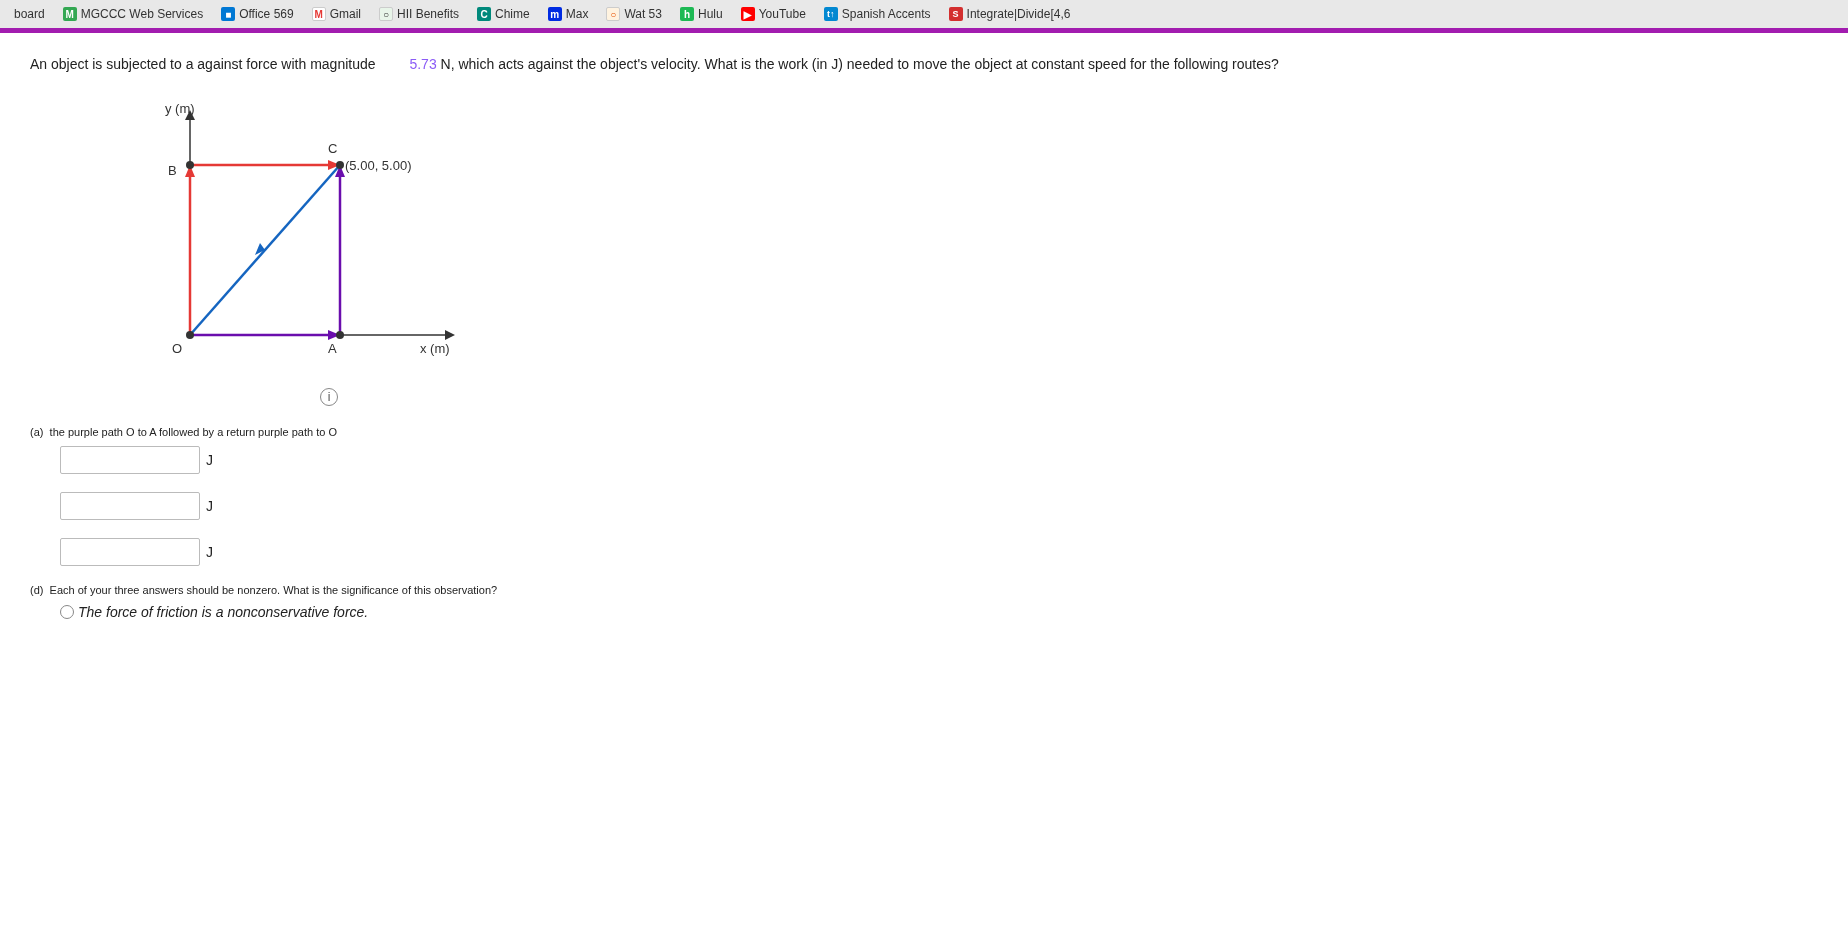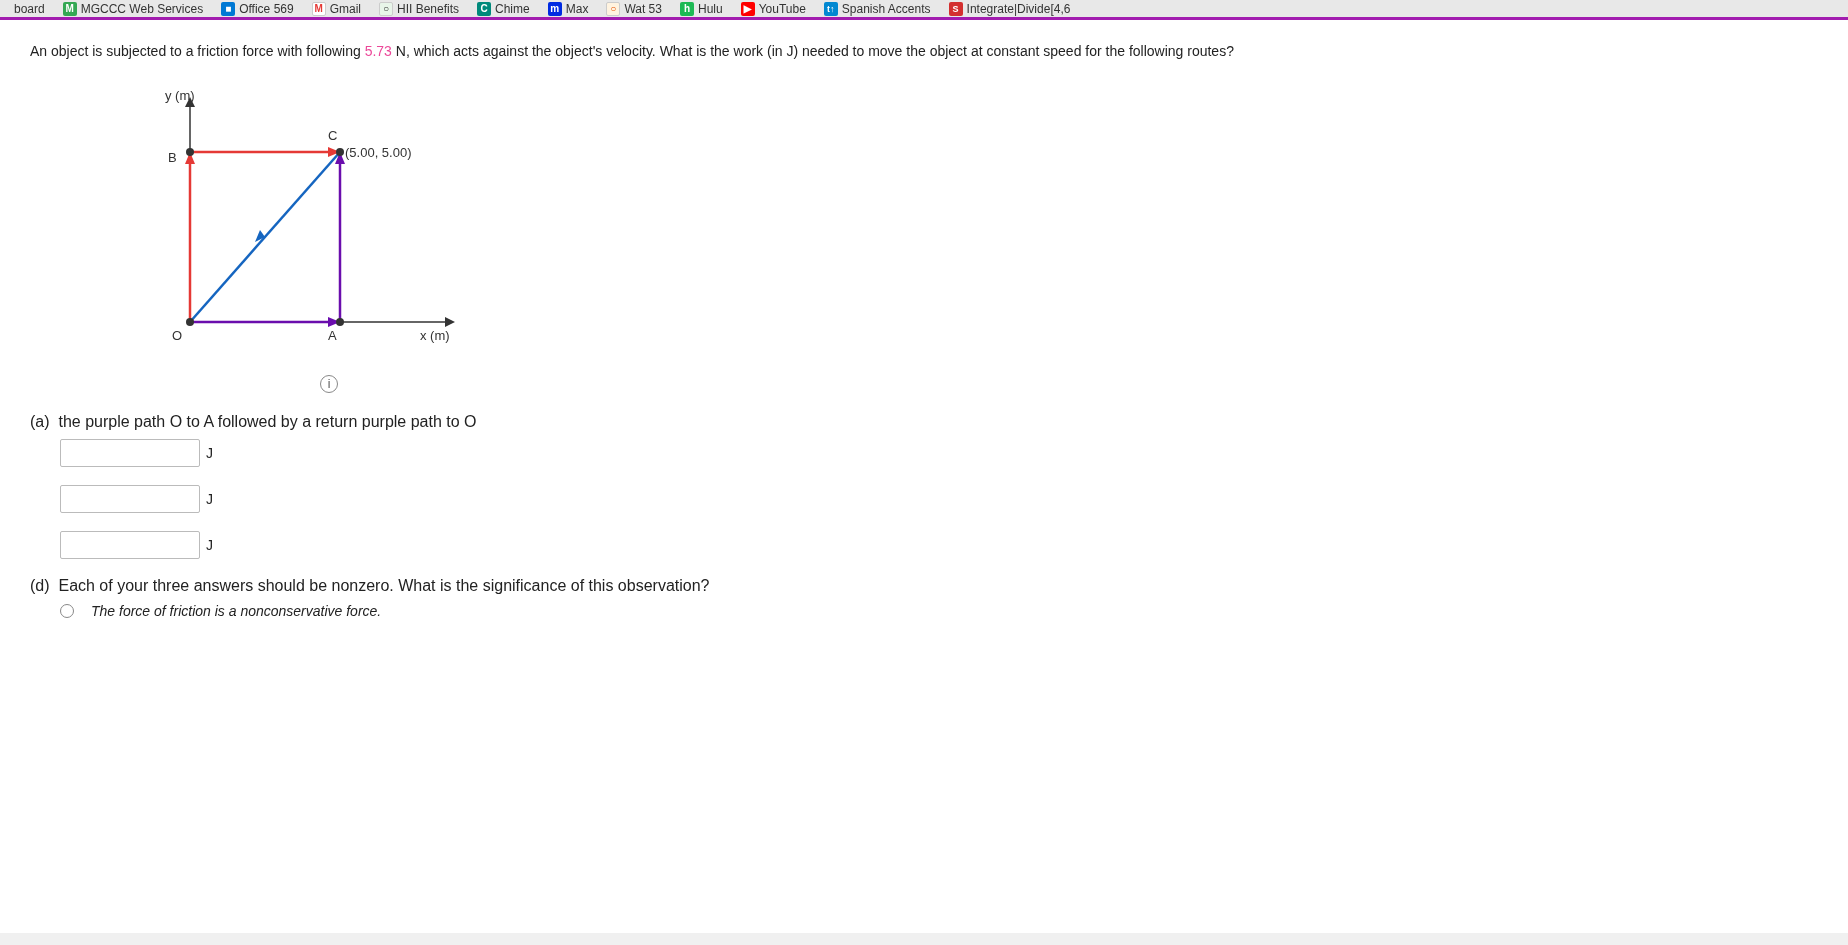--- a/index.html
+++ b/index.html
@@ -3,24 +3,24 @@
   <meta charset="utf-8">
   <style>
     * { margin: 0; padding: 0; box-sizing: border-box; }
     body { font-family: Arial, sans-serif; font-size: 14px; background: #f0f0f0; color: #222; }
 
     
     .browser-toolbar {
       display: flex;
       align-items: center;
       background: #e8e8e8;
-      border-bottom: 3px solid #a21caf;
+      border-bottom: 5px solid #a21caf;
       padding: 4px 8px;
       gap: 6px;
-      height: 20px;
+      height: 33px;
       overflow: hidden;
       white-space: nowrap;
     }
     .tab-item {
       display: flex;
       align-items: center;
       gap: 4px;
       font-size: 12px;
       color: #333;
       cursor: pointer;
@@ -47,33 +47,33 @@
       background: white;
       min-height: calc(945px - 32px);
       padding: 20px 30px;
     }
 
     .problem-text {
       font-size: 14px;
       line-height: 1.6;
       margin-bottom: 20px;
     }
-    .highlight { color: #ec4899; font-weight: 500; }
+    .highlight { color: #8b5cf6; font-weight: 500; margin-left: 30px; }
 
     
     .diagram-container {
       margin: 10px 0 20px 80px;
     }
 
     
     .part {
       margin: 18px 0 0 0;
     }
     .part-label {
-      font-size: 16px;
+      font-size: 11px;
       margin-bottom: 8px;
     }
     .answer-row {
       display: flex;
       align-items: center;
       gap: 6px;
       margin-left: 30px;
     }
     .answer-input {
       width: 140px;
@@ -86,21 +86,21 @@
     }
     .unit-label { font-size: 14px; }
 
     
     .part-d {
       margin: 18px 0 0 0;
     }
     .radio-option {
       display: flex;
       align-items: center;
-      gap: 17px;
+      gap: 4px;
       margin: 8px 0 0 30px;
       font-style: italic;
       font-size: 14px;
     }
     .radio-circle {
       width: 14px;
       height: 14px;
       border: 1px solid #888;
       border-radius: 50%;
       display: inline-block;
@@ -170,21 +170,21 @@
   </span>
   <span class="tab-item">
     <span class="tab-icon" style="background:#d32f2f;color:white;font-size:9px;">S</span>
     <span>Integrate|Divide[4,6</span>
   </span>
 </div>
 
 <div class="main-content">
 
   <p class="problem-text">
-    <span>An object is subjected to a friction force with following </span><span class="highlight">5.73</span><span> N, which acts against the object's velocity. What is the work (in J) needed to move the object at constant speed for the following routes?</span>
+    <span>An object is subjected to a against force with magnitude </span><span class="highlight">5.73</span><span> N, which acts against the object's velocity. What is the work (in J) needed to move the object at constant speed for the following routes?</span>
   </p>
 
   <div class="diagram-container">
     <svg width="380" height="300">
 
       <line x1="80" y1="240" x2="80" y2="20" stroke="#333" stroke-width="1.5"></line>
 
       <line x1="80" y1="240" x2="340" y2="240" stroke="#333" stroke-width="1.5"></line>
 
       <polygon points="80,15 75,25 85,25" fill="#333"></polygon>

